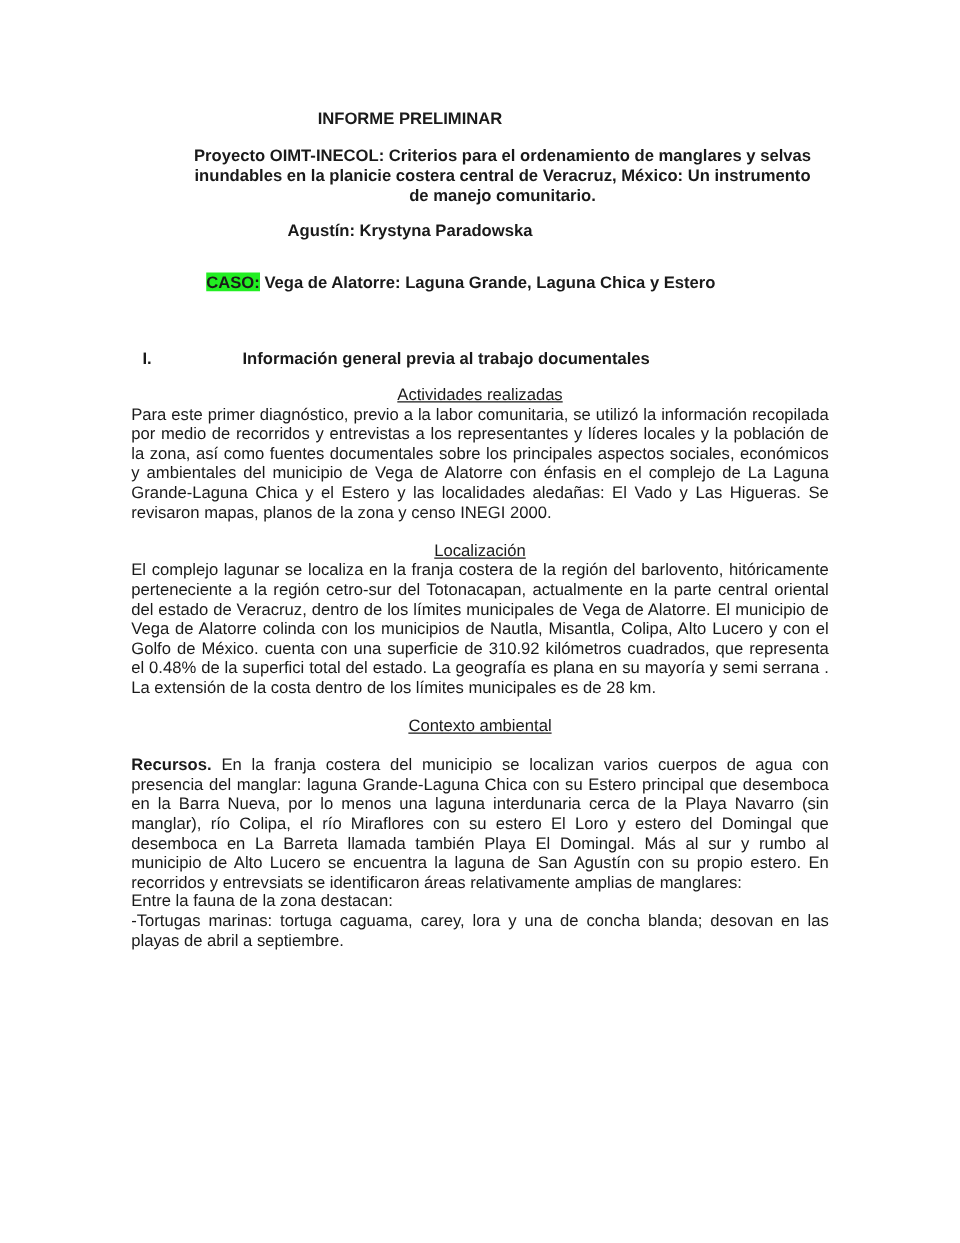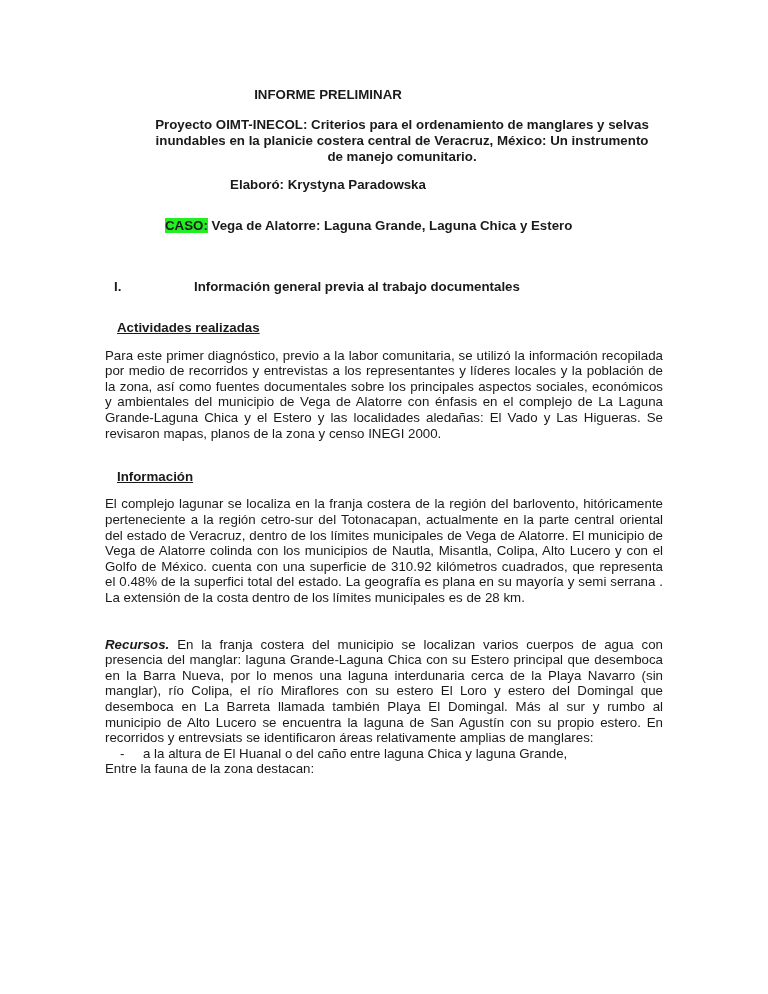--- a/index.html
+++ b/index.html
@@ -7,47 +7,48 @@
       font-family: "Liberation Sans", sans-serif; color: #1a1a1a; font-size: 13.3px; }
     .center { position: absolute; left: 0; width: 656px; text-align: center; font-weight: bold; }
     .title { top: 87px; font-size: 13.3px; }
     .project { top: 117px; left: 152px; width: 500px; line-height: 16px; }
     .author { top: 177px; }
     .caso { position: absolute; top: 218px; left: 165px; font-weight: bold; }
     .caso .hl { background: #22ee22; }
     .section { position: absolute; top: 279px; left: 114px; font-weight: bold; }
     .section .num { display: inline-block; width: 80px; }
     .body { position: absolute; left: 105px; width: 558px; top: 308px; line-height: 15.6px; }
-    .body h3 { margin: 12px; font-size: 13.3px; font-weight: bold; text-decoration: underline; }
+    .body h3 { margin: 0; font-size: 13.3px; font-weight: normal; text-decoration: underline; text-align: center; }
     .body p { margin: 0; text-align: justify; }
     .gap { height: 15.6px; }
     .bullets { margin: 0; padding: 0; list-style: none; }
     .bullets li { position: relative; padding-left: 38px; text-align: justify; }
     .bullets li::before { content: "-"; position: absolute; left: 15px; }
-    .lead { font-weight: bold; font-style: italic; }
+    .lead { font-weight: bold; }
   </style>
 </head>
 <body>
 
 <div class="center title">INFORME PRELIMINAR</div>
 <div class="center project">Proyecto OIMT-INECOL: Criterios para el ordenamiento de manglares y selvas inundables en la planicie costera central de Veracruz, México: Un instrumento de manejo comunitario.</div>
-<div class="center author">Elaboró: Krystyna Paradowska</div>
+<div class="center author">Agustín: Krystyna Paradowska</div>
 <div class="caso">
   <span class="hl">CASO:</span><span> Vega de Alatorre: Laguna Grande, Laguna Chica y Estero</span>
 </div>
 <div class="section">
   <span class="num">I.</span><span>Información general previa al trabajo documentales</span>
 </div>
 
 <div class="body">
   <h3>Actividades realizadas</h3>
   <p>Para este primer diagnóstico, previo a la labor comunitaria, se utilizó la información recopilada por medio de recorridos y entrevistas a los representantes y líderes locales y la población de la zona, así como fuentes documentales sobre los principales aspectos sociales, económicos y ambientales del municipio de Vega de Alatorre con énfasis en el complejo de La Laguna Grande-Laguna Chica y el Estero y las localidades aledañas: El Vado y Las Higueras. Se revisaron mapas, planos de la zona y censo INEGI 2000.</p>
   <div class="gap"></div>
-  <h3>Información</h3>
+  <h3>Localización</h3>
   <p>El complejo lagunar se localiza en la franja costera de la región del barlovento, hitóricamente perteneciente a la región cetro-sur del Totonacapan, actualmente en la parte central oriental del estado de Veracruz, dentro de los límites municipales de Vega de Alatorre. El municipio de Vega de Alatorre colinda con los municipios de Nautla, Misantla, Colipa, Alto Lucero y con el Golfo de México. cuenta con una superficie de 310.92 kilómetros cuadrados, que representa el 0.48% de la superfici total del estado. La geografía es plana en su mayoría y semi serrana . La extensión de la costa dentro de los límites municipales es de 28 km.</p>
   <div class="gap"></div>
+  <h3>Contexto ambiental</h3>
   <div class="gap"></div>
   <p><span class="lead">Recursos.</span><span> En la franja costera del municipio se localizan varios cuerpos de agua con presencia del manglar: laguna Grande-Laguna Chica con su Estero principal que desemboca en la Barra Nueva, por lo menos una laguna interdunaria cerca de la Playa Navarro (sin manglar), río Colipa, el río Miraflores con su estero El Loro y estero del Domingal que desemboca en La Barreta llamada también Playa El Domingal. Más al sur y rumbo al municipio de Alto Lucero se encuentra la laguna de San Agustín con su propio estero. En recorridos y entrevsiats se identificaron áreas relativamente amplias de manglares:</span></p>
   <ul class="bullets">
-    <li>a la altura de El Huanal o del caño entre laguna Chica y laguna Grande,</li>
   </ul>
   <p>Entre la fauna de la zona destacan:</p>
+  <p>-Tortugas marinas: tortuga caguama, carey, lora y una de concha blanda; desovan en las playas de abril a septiembre.</p>
 </div>
 
 </body></html>

